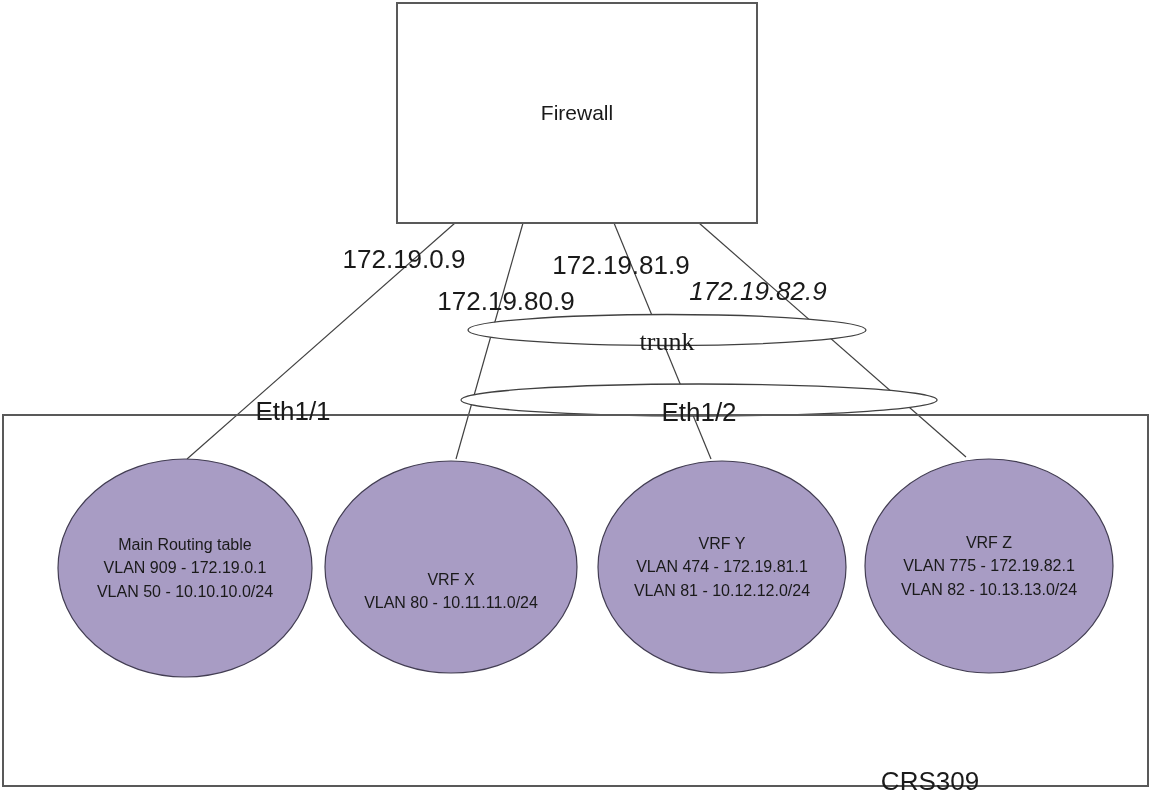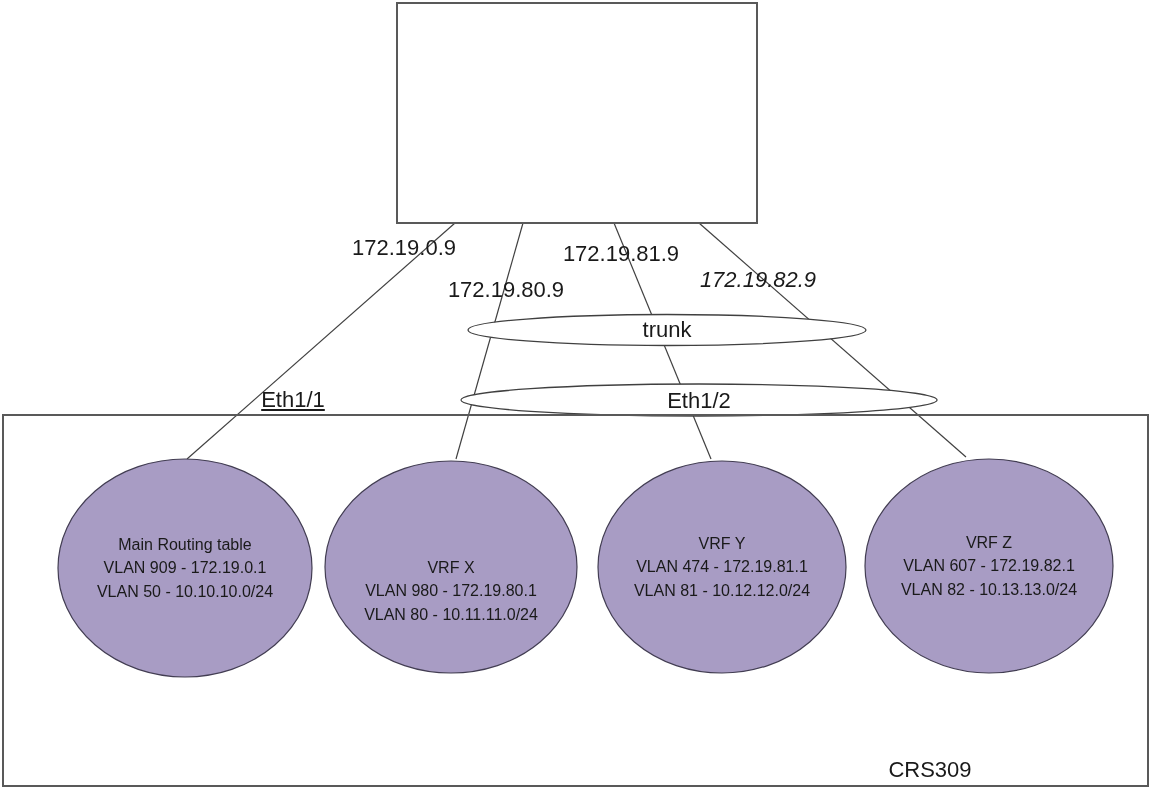--- a/index.html
+++ b/index.html
@@ -43,23 +43,24 @@
     stroke-width: 1.2;
   }
   .box-edge-over {
     stroke: var(--box-stroke, #595959);
     stroke-width: 2;
   }
   .lbl {
     position: absolute;
     white-space: nowrap;
     transform: translateX(-50%);
-    font-size: 22px;
+    font-size: 26px;
     line-height: 21px;
     color: var(--text, #1a1a1a);
+    margin-top: 12px;
   }
   .firewall-label-wrap {
     position: absolute;
     left: 397px;
     top: 3px;
     width: 360px;
     height: 220px;
     display: flex;
     align-items: center;
     justify-content: center;
@@ -99,46 +100,48 @@
     <ellipse class="vrf-ellipse" cx="451" cy="567" rx="126" ry="106"></ellipse>
     <ellipse class="vrf-ellipse" cx="722" cy="567" rx="124" ry="106"></ellipse>
     <ellipse class="vrf-ellipse" cx="989" cy="566" rx="124" ry="107"></ellipse>
 
     <ellipse class="bus-ellipse" cx="667" cy="330" rx="199" ry="15.5"></ellipse>
     <ellipse class="bus-ellipse" cx="699" cy="400" rx="238" ry="16"></ellipse>
 
     <line class="box-edge-over" x1="3" y1="415" x2="1148" y2="415"></line>
   </svg>
 
+  <div class="firewall-label-wrap">
+    <span>Firewall</span>
+  </div>
 
   <div class="lbl" style="left:404px; top:237px;">172.19.0.9</div>
   <div class="lbl" style="left:506px; top:279px;">172.19.80.9</div>
   <div class="lbl" style="left:621px; top:243px;">172.19.81.9</div>
   <div class="lbl" style="left:758px; top:269px;font-style:italic;">172.19.82.9</div>
 
-  <div class="lbl" style="left:667px; top:319px;">trunk</div>
-  <div class="lbl" style="left:293px; top:389px;text-decoration:underline;">Eth1/1</div>
+  <div class="lbl" style="left:667px; top:319px;font-family:Liberation Serif, serif;">trunk</div>
+  <div class="lbl" style="left:293px; top:389px;">Eth1/1</div>
   <div class="lbl" style="left:699px; top:390px;">Eth1/2</div>
 
   <div class="lbl" style="left:930px; top:759px;">CRS309</div>
 
   <div class="vrf-text" style="left:58px; top:461px;">
     <div>Main Routing table</div>
     <div>VLAN 909 - 172.19.0.1</div>
     <div>VLAN 50 - 10.10.10.0/24</div>
   </div>
   <div class="vrf-text" style="left:324px; top:484px;">
     <div>VRF X</div>
-    <div>VLAN 980 - 172.19.80.1</div>
     <div>VLAN 80 - 10.11.11.0/24</div>
   </div>
   <div class="vrf-text" style="left:595px; top:460px;">
     <div>VRF Y</div>
     <div>VLAN 474 - 172.19.81.1</div>
     <div>VLAN 81 - 10.12.12.0/24</div>
   </div>
   <div class="vrf-text" style="left:862px; top:459px;">
     <div>VRF Z</div>
-    <div>VLAN 607 - 172.19.82.1</div>
+    <div>VLAN 775 - 172.19.82.1</div>
     <div>VLAN 82 - 10.13.13.0/24</div>
   </div>
 
 </div>
 
 </body></html>

